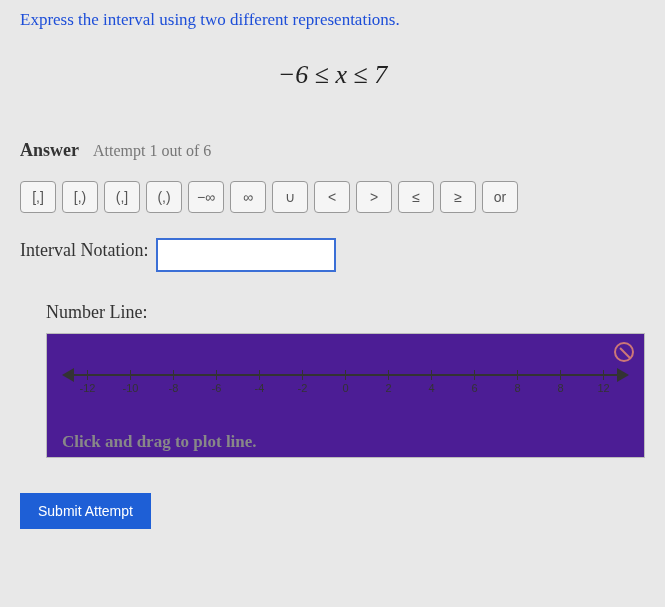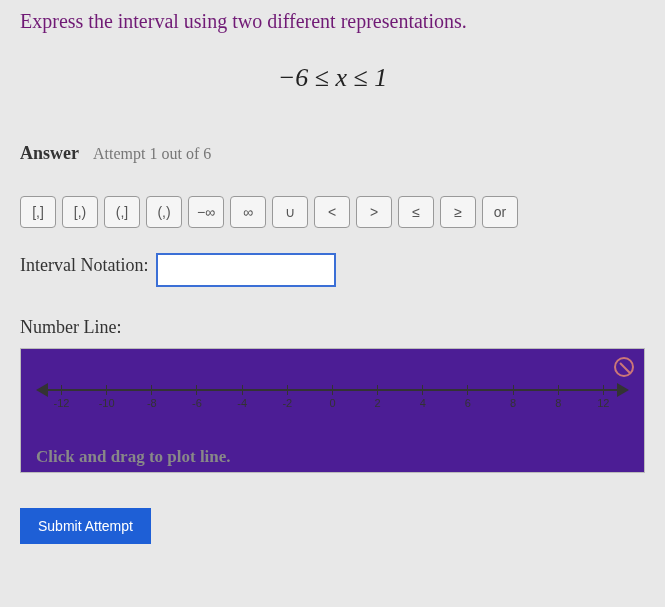--- a/index.html
+++ b/index.html
@@ -5,34 +5,34 @@
   * { box-sizing: border-box; margin: 0; padding: 0; }
   body {
     width: 665px;
     height: 607px;
     font-family: Georgia, 'Times New Roman', serif;
     background: #e8e8e8;
     color: #333;
     padding: 10px 20px;
   }
   .title {
-    font-size: 20px;
-    color: #701a75;
+    font-size: 17px;
+    color: #1d4ed8;
     margin-bottom: 30px;
   }
   .expression {
     text-align: center;
     font-size: 26px;
     font-style: italic;
     font-family: 'Times New Roman', serif;
     color: #222;
     margin-bottom: 50px;
   }
   .answer-header {
-    margin-bottom: 32px;
+    margin-bottom: 20px;
     font-family: Liberation Serif, serif;
   }
   .answer-label {
     font-weight: bold;
     font-size: 18px;
     color: #333;
   }
   .attempt {
     font-size: 16px;
     color: #777;
@@ -71,21 +71,21 @@
     margin-bottom: 30px;
   }
   .interval-input {
     width: 180px;
     height: 34px;
     border: 2px solid #3b6fd6;
     background: #fff;
     padding: 4px 8px;
     font-size: 16px;
   }
-  .number-line-section { margin-bottom: 20px; }
+  .number-line-section { margin-bottom: 20px; margin-left: 26px; }
   .plot-box {
     border: 1px solid #bbb;
     background: #4c1d95;
     padding: 10px 15px 5px 15px;
     position: relative;
   }
   .cancel-icon {
     position: absolute;
     top: 8px;
     right: 10px;
@@ -172,21 +172,21 @@
     cursor: pointer;
   }
 </style>
 </head>
 <body>
 
 
 
 <div class="title">Express the interval using two different representations.</div>
 
-<div class="expression">−6 ≤ x ≤ 1</div>
+<div class="expression">−6 ≤ x ≤ 7</div>
 
 <div class="answer-header">
   <span class="answer-label">Answer</span>
   <span class="attempt">Attempt 1 out of 6</span>
 </div>
 
 <div class="symbol-row">
   <div class="sym-btn">[,]</div>
   <div class="sym-btn">[,)</div>
   <div class="sym-btn">(,]</div>

